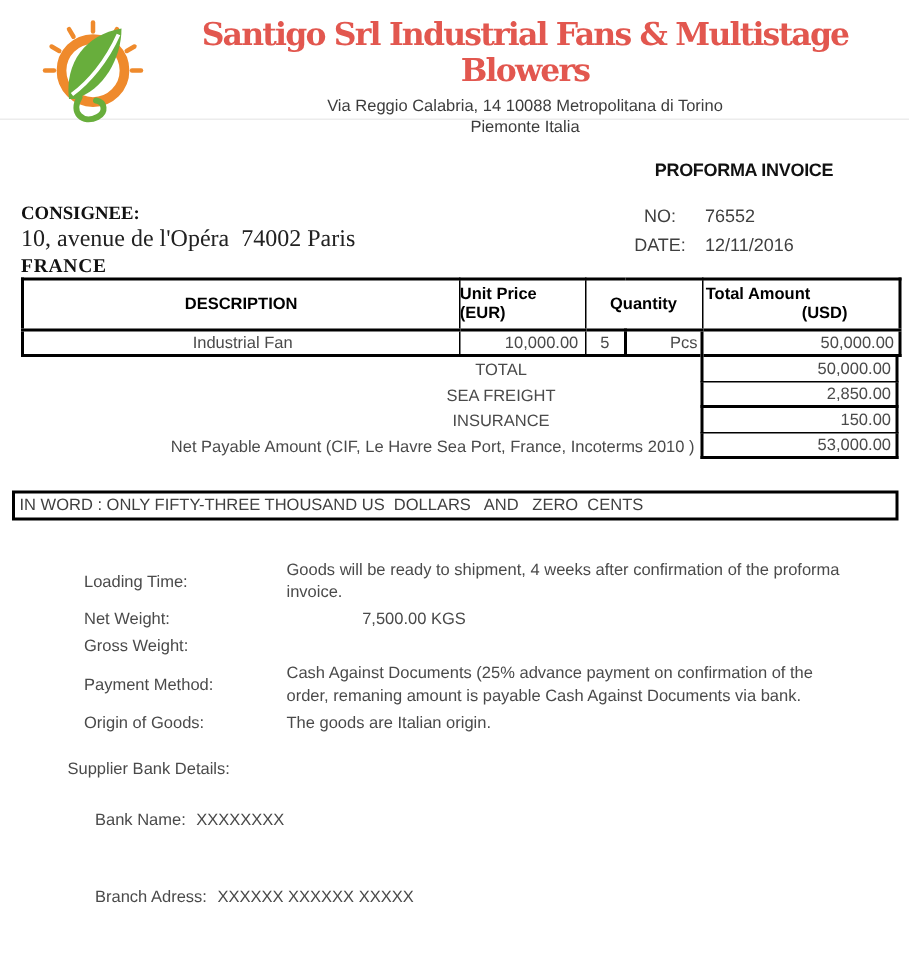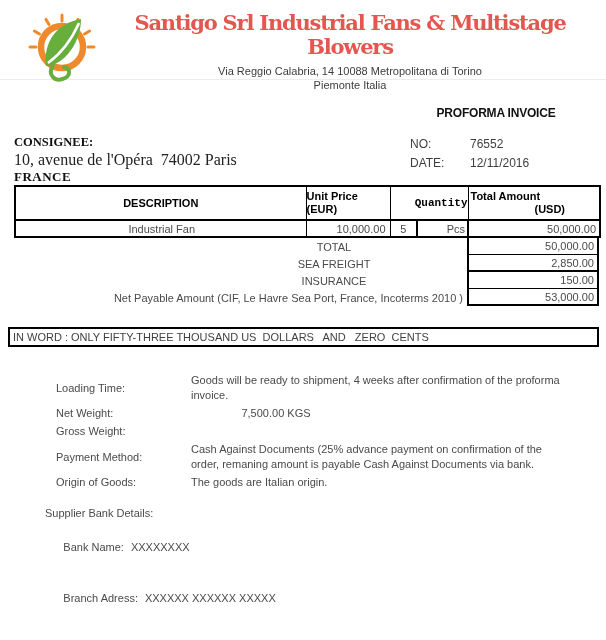--- a/index.html
+++ b/index.html
@@ -18,31 +18,31 @@
   
   .meta-row { display:flex; justify-content:space-between; margin-top:26px; }
   .consignee { margin-left:14px; margin-top:28px; }
   .consignee-label { font-family:"Liberation Serif", serif; font-weight:bold; font-size:12.5px; color:#111; line-height:17px; }
   .consignee-name { font-weight:bold; font-size:11.5px; color:#111; line-height:17px; letter-spacing:-0.2px; }
   .consignee-addr { font-family:"Liberation Serif", serif; font-size:16px; color:#222; line-height:17px; white-space:pre; }
   .consignee-country { font-family:"Liberation Serif", serif; font-weight:bold; font-size:13px; color:#111; line-height:17px; letter-spacing:0.5px; }
   .doc-meta { width:172px; margin-right:24px; }
   .doc-title { font-weight:bold; font-size:12px; color:#111; text-align:center; letter-spacing:-0.2px; }
   .no-date { margin-top:15px; display:grid; grid-template-columns:60px auto; font-size:12px; color:#3f3f3f; line-height:19px; }
-  .no-date .lbl { text-align:left; }
+  .no-date .lbl { text-align:center; }
   .no-date .val { text-align:left; }
 
   
   table.items { border-collapse:collapse; margin-left:14px; width:585px; table-layout:fixed;
                 border:2px solid #000; font-size:11px; }
   table.items th, table.items td { border:1px solid #000; overflow:hidden; }
   table.items thead th { font-weight:bold; color:#000; height:34px; border-bottom:2px solid #000; vertical-align:middle; }
   .th-desc { text-align:center; }
   .th-unit { text-align:left; line-height:13px; }
-  .th-qty  { text-align:right;font-family:Liberation Mono, monospace; }
+  .th-qty  { text-align:center; }
   .th-total{ text-align:left; padding-left:2px; line-height:13px; }
   .th-total .l2 { display:block; text-align:center; padding-left:30px; }
   table.items td { height:17px; color:#4a4a4a; vertical-align:middle; }
   .td-desc { text-align:center; padding-left:2px; }
   .td-unit { text-align:right; padding-right:4px; }
   .td-qty  { text-align:center; border-right:2px solid #000 !important; }
   .td-pcs  { text-align:right; padding-right:2px; }
   .td-total{ text-align:right; padding-right:3px; border-left:2px solid #000 !important; }
 
   

